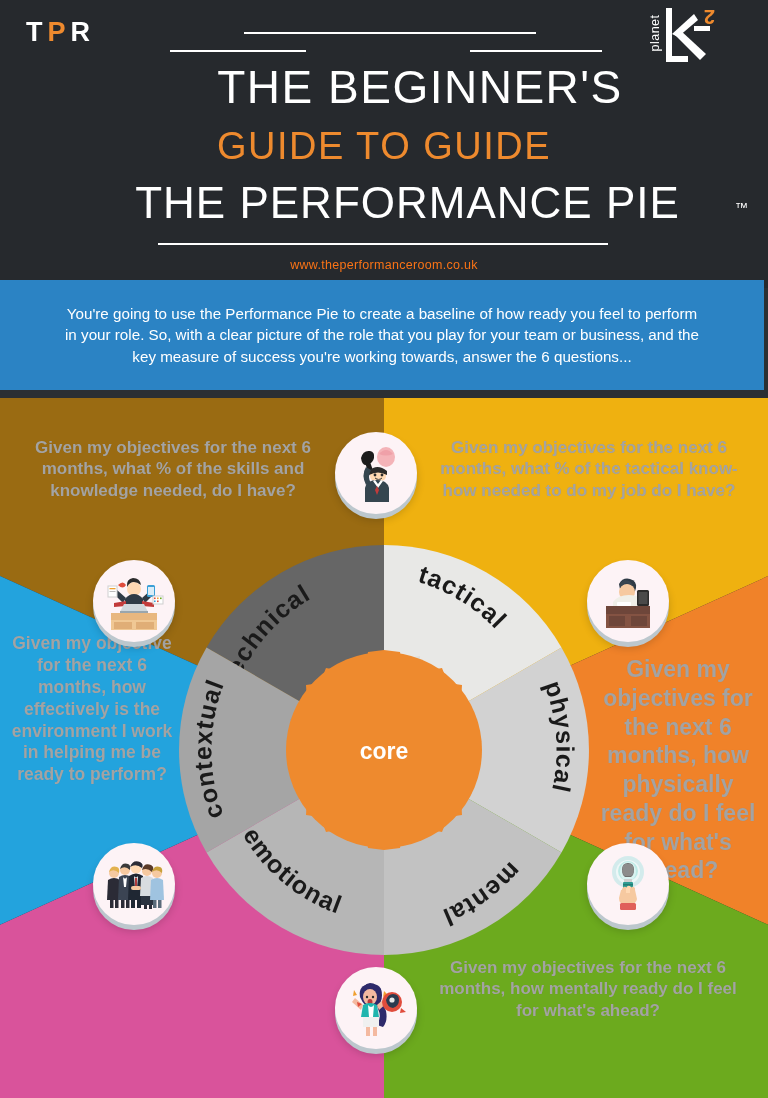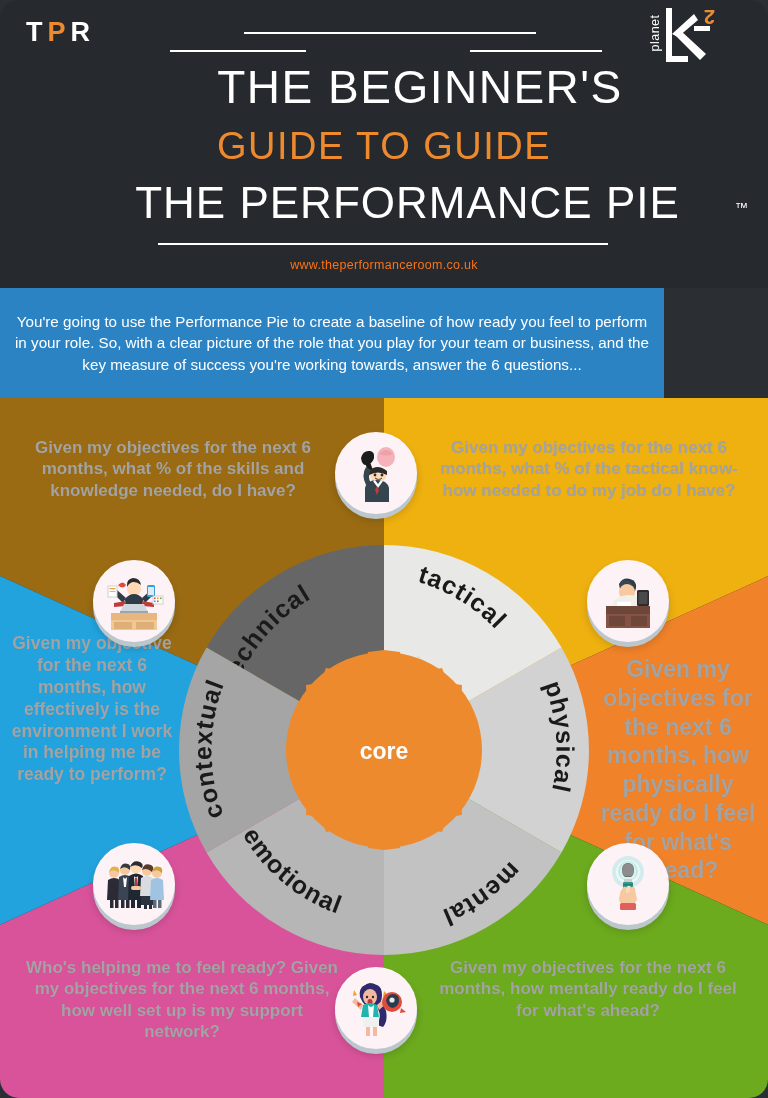--- a/index.html
+++ b/index.html
@@ -3,21 +3,21 @@
 <meta charset="utf-8">
 <style>
   * { margin:0; padding:0; box-sizing:border-box; }
   html, body { width:768px; height:1098px; }
   body {
     font-family: "Liberation Sans", sans-serif;
     background:#2b2f33;
     overflow:hidden;
     position:relative;
   }
-  #page { position:relative; width:768px; height:1098px; overflow:hidden;border-radius:19px; }
+  #page { position:relative; width:768px; height:1098px; overflow:hidden; }
 
   
   #header {
     position:absolute; left:0; top:0; width:768px; height:288px;
     background:#26292d;
   }
   #tpr-logo {
     position:absolute; left:26px; top:17px;
     font-size:27px; font-weight:bold; letter-spacing:5px; color:#ffffff;
     font-family:"Liberation Sans", sans-serif;
@@ -54,21 +54,21 @@
     position:absolute; right:20px; top:200px;
     font-size:13px; color:#ffffff;
   }
   #website {
     position:absolute; left:0; top:258px; width:768px; text-align:center;
     font-size:12.5px; color:#f97316; letter-spacing:0.3px;
   }
 
   
   #intro {
-    position:absolute; left:0; top:288px; width:664px; height:110px;
+    position:absolute; left:0; top:280px; width:764px; height:110px;
     background:#2b83c4;
     display:flex; align-items:center; justify-content:center;
   }
   #intro-text {
     width:640px; text-align:center; color:#ffffff;
     font-size:15.2px; line-height:1.42; font-weight:400;
   }
 
   
   #wedges {
@@ -241,21 +241,20 @@
         <circle cx="210" cy="210" r="98" fill="#ee8a2e"></circle>
         <text id="core-label" x="210" y="219" text-anchor="middle">core</text>
       </g>
     </svg>
   </div>
 
   <div class="q" id="q-technical">Given my objectives for the next 6 months, what % of the skills and knowledge needed, do I have?</div>
   <div class="q" id="q-tactical">Given my objectives for the next 6 months, what % of the tactical know-how needed to do my job do I have?</div>
   <div class="q" id="q-contextual">Given my objective for the next 6 months, how effectively is the environment I work in helping me be ready to perform?</div>
   <div class="q" id="q-physical">Given my objectives for the next 6 months, how physically ready do I feel for what's ahead?</div>
-  <div class="q" id="q-emotional">Who's helping me to feel ready? Given my objectives for the next 6 months, how well set up is my support network?</div>
   <div class="q" id="q-mental">Given my objectives for the next 6 months, how mentally ready do I feel for what's ahead?</div>
 
   <div class="bubble" id="b-technical">
     <svg width="66" height="66" viewBox="0 0 66 66">
       <ellipse cx="43" cy="17" rx="9" ry="10" fill="#f4b3b8"></ellipse>
       <path d="M36 14 q7 -8 14 0 q-7 3 -14 0 Z" fill="#efa0a8"></path>
       <path d="M18 18 q2 -8 9 -7 q5 1 4 7 q-1 5 -7 7 q-5 1 -6 -7 Z" fill="#1c1c1c"></path>
       <rect x="24" y="23" width="5" height="10" fill="#1c1c1c" transform="rotate(-20 26 28)"></rect>
       <rect x="27" y="30" width="16" height="11" rx="5" fill="#ffd9b3"></rect>
       <path d="M26 31 q8 -8 18 0 l0 4 q-9 -5 -18 0 Z" fill="#2b2b2b"></path>

